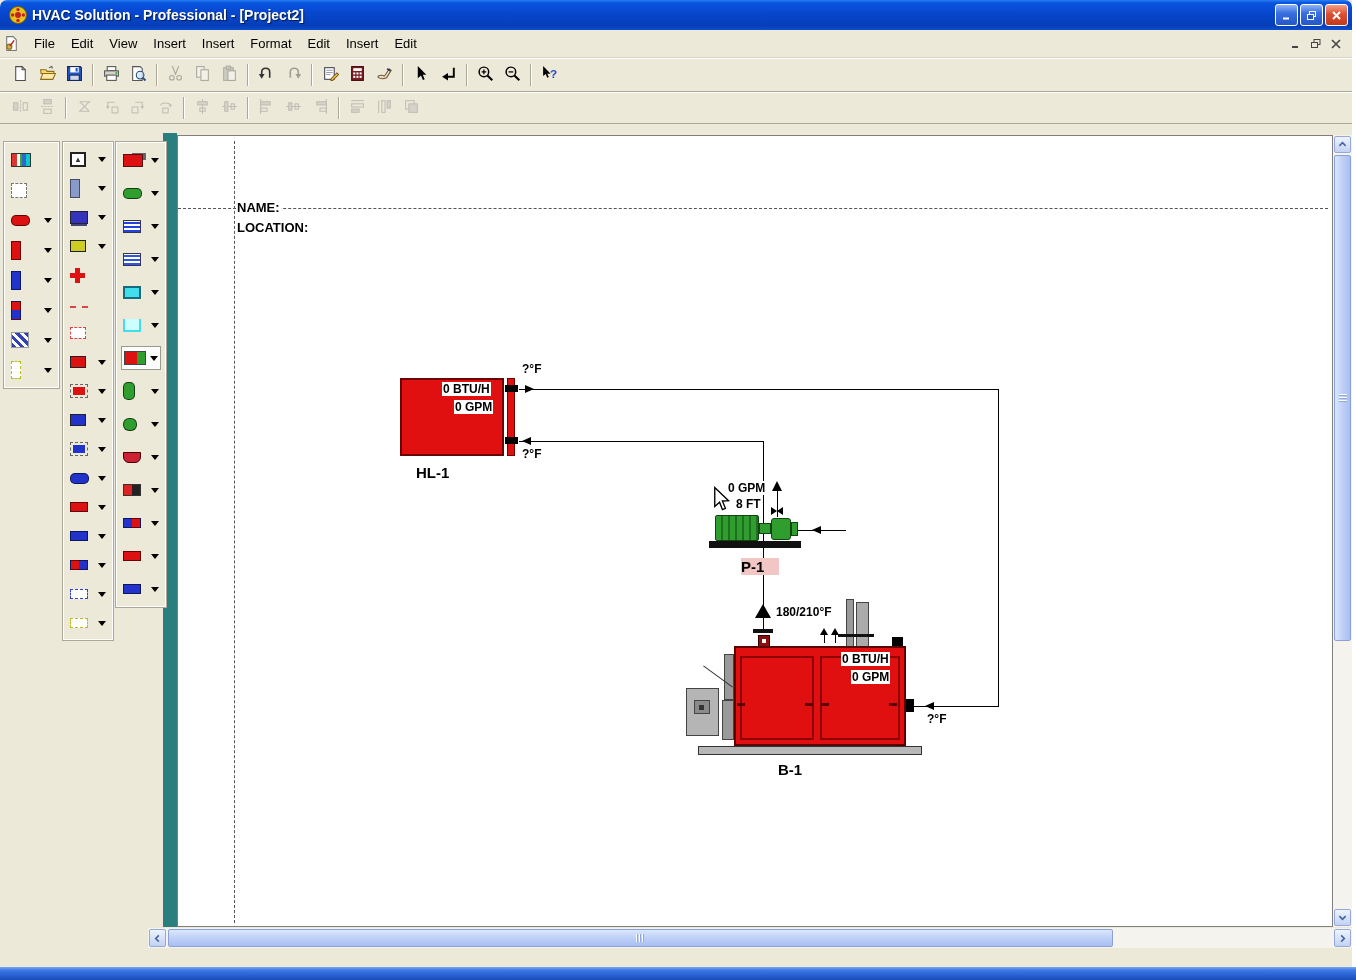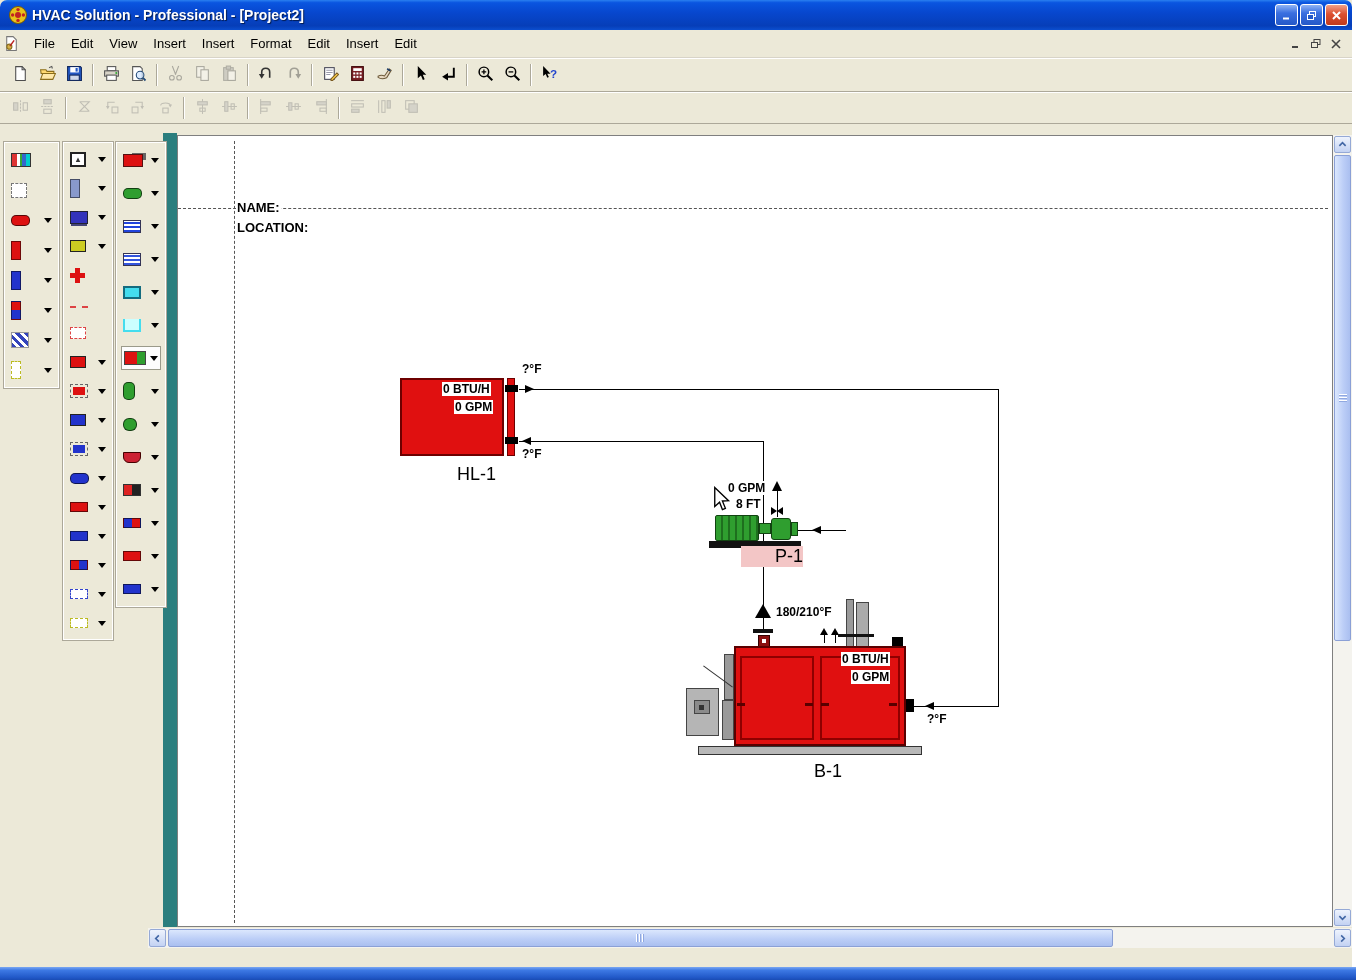--- a/index.html
+++ b/index.html
@@ -95,21 +95,21 @@
   .pi-duo { width:18px; height:12px; border:1px solid #333;
     background:linear-gradient(90deg,var(--c) 50%,var(--c2) 50%); }
 
   
   .canvas { position:absolute; left:177px; top:11px; width:1156px; height:792px; background:#fff;
     border:1px solid #7f7f7f; overflow:hidden; }
   .ln { position:absolute; background:#000; }
   .dashv { position:absolute; border-left:1px dashed #555; }
   .dashh { position:absolute; border-top:1px dashed #555; }
   .slabel { position:absolute; font-weight:bold; font-size:12px; white-space:nowrap; background:#fff; padding:0 1px; }
-  .cname { position:absolute; font-weight:normal; font-size:18px; text-align:right; }
+  .cname { position:absolute; font-weight:bold; font-size:15px; text-align:left; }
   .arr-r,.arr-l,.arr-u { position:absolute; width:0; height:0; }
   .arr-r { border-top:4px solid transparent; border-bottom:4px solid transparent; border-left:9px solid #000; }
   .arr-l { border-top:4px solid transparent; border-bottom:4px solid transparent; border-right:9px solid #000; }
   .arr-u { border-left:5px solid transparent; border-right:5px solid transparent; border-bottom:10px solid #000; }
   .arr-u.big { border-left-width:8px; border-right-width:8px; border-bottom-width:14px; }
   .arr-u.mini { border-left-width:4px; border-right-width:4px; border-bottom-width:7px; }
   .port { position:absolute; background:#000; }
 
   
   .vscroll { position:absolute; left:1333px; top:11px; width:19px; height:792px; background:#f4f3ee; }
@@ -657,21 +657,21 @@
       </div>
 
       <div>
         <div style="position:absolute;left:531px;top:405px;width:92px;height:7px;background:#111;"></div>
         <div style="position:absolute;left:537px;top:379px;width:44px;height:26px;background:repeating-linear-gradient(90deg,#2f9e2f 0 5px,#1e6f1e 5px 7px);border:1px solid #114411;border-radius:2px;"></div>
         <div style="position:absolute;left:581px;top:387px;width:12px;height:11px;background:#2f9e2f;border:1px solid #114411;"></div>
         <div style="position:absolute;left:593px;top:382px;width:20px;height:22px;background:#2f9e2f;border:1px solid #114411;border-radius:3px;"></div>
         <div style="position:absolute;left:613px;top:386px;width:7px;height:14px;background:#2f9e2f;border:1px solid #114411;"></div>
         <div class="slabel" style="left:549px;top:345px;">0 GPM</div>
         <div class="slabel" style="left:557px;top:361px;">8 FT</div>
-        <div class="cname" style="left:563px;top:410px;width:62px;background:#f3c6c6;">P-1</div>
+        <div class="cname" style="left:563px;top:422px;width:38px;background:#f3c6c6;">P-1</div>
       </div>
 
       <div class="cursor" style="left:534px;top:350px;">
         <svg width="19" height="27" viewBox="0 0 12 18">
             <path d="M1.5 1 L1.5 13.6 L4.7 10.8 L6.6 15.7 L8.6 14.9 L6.6 10 L10.7 9.8 Z" fill="#fff" stroke="#000" stroke-width="0.9"></path>
           </svg>
       </div>
 
       <div>
         <div style="position:absolute;left:575px;top:493px;width:20px;height:4px;background:#111;"></div>

